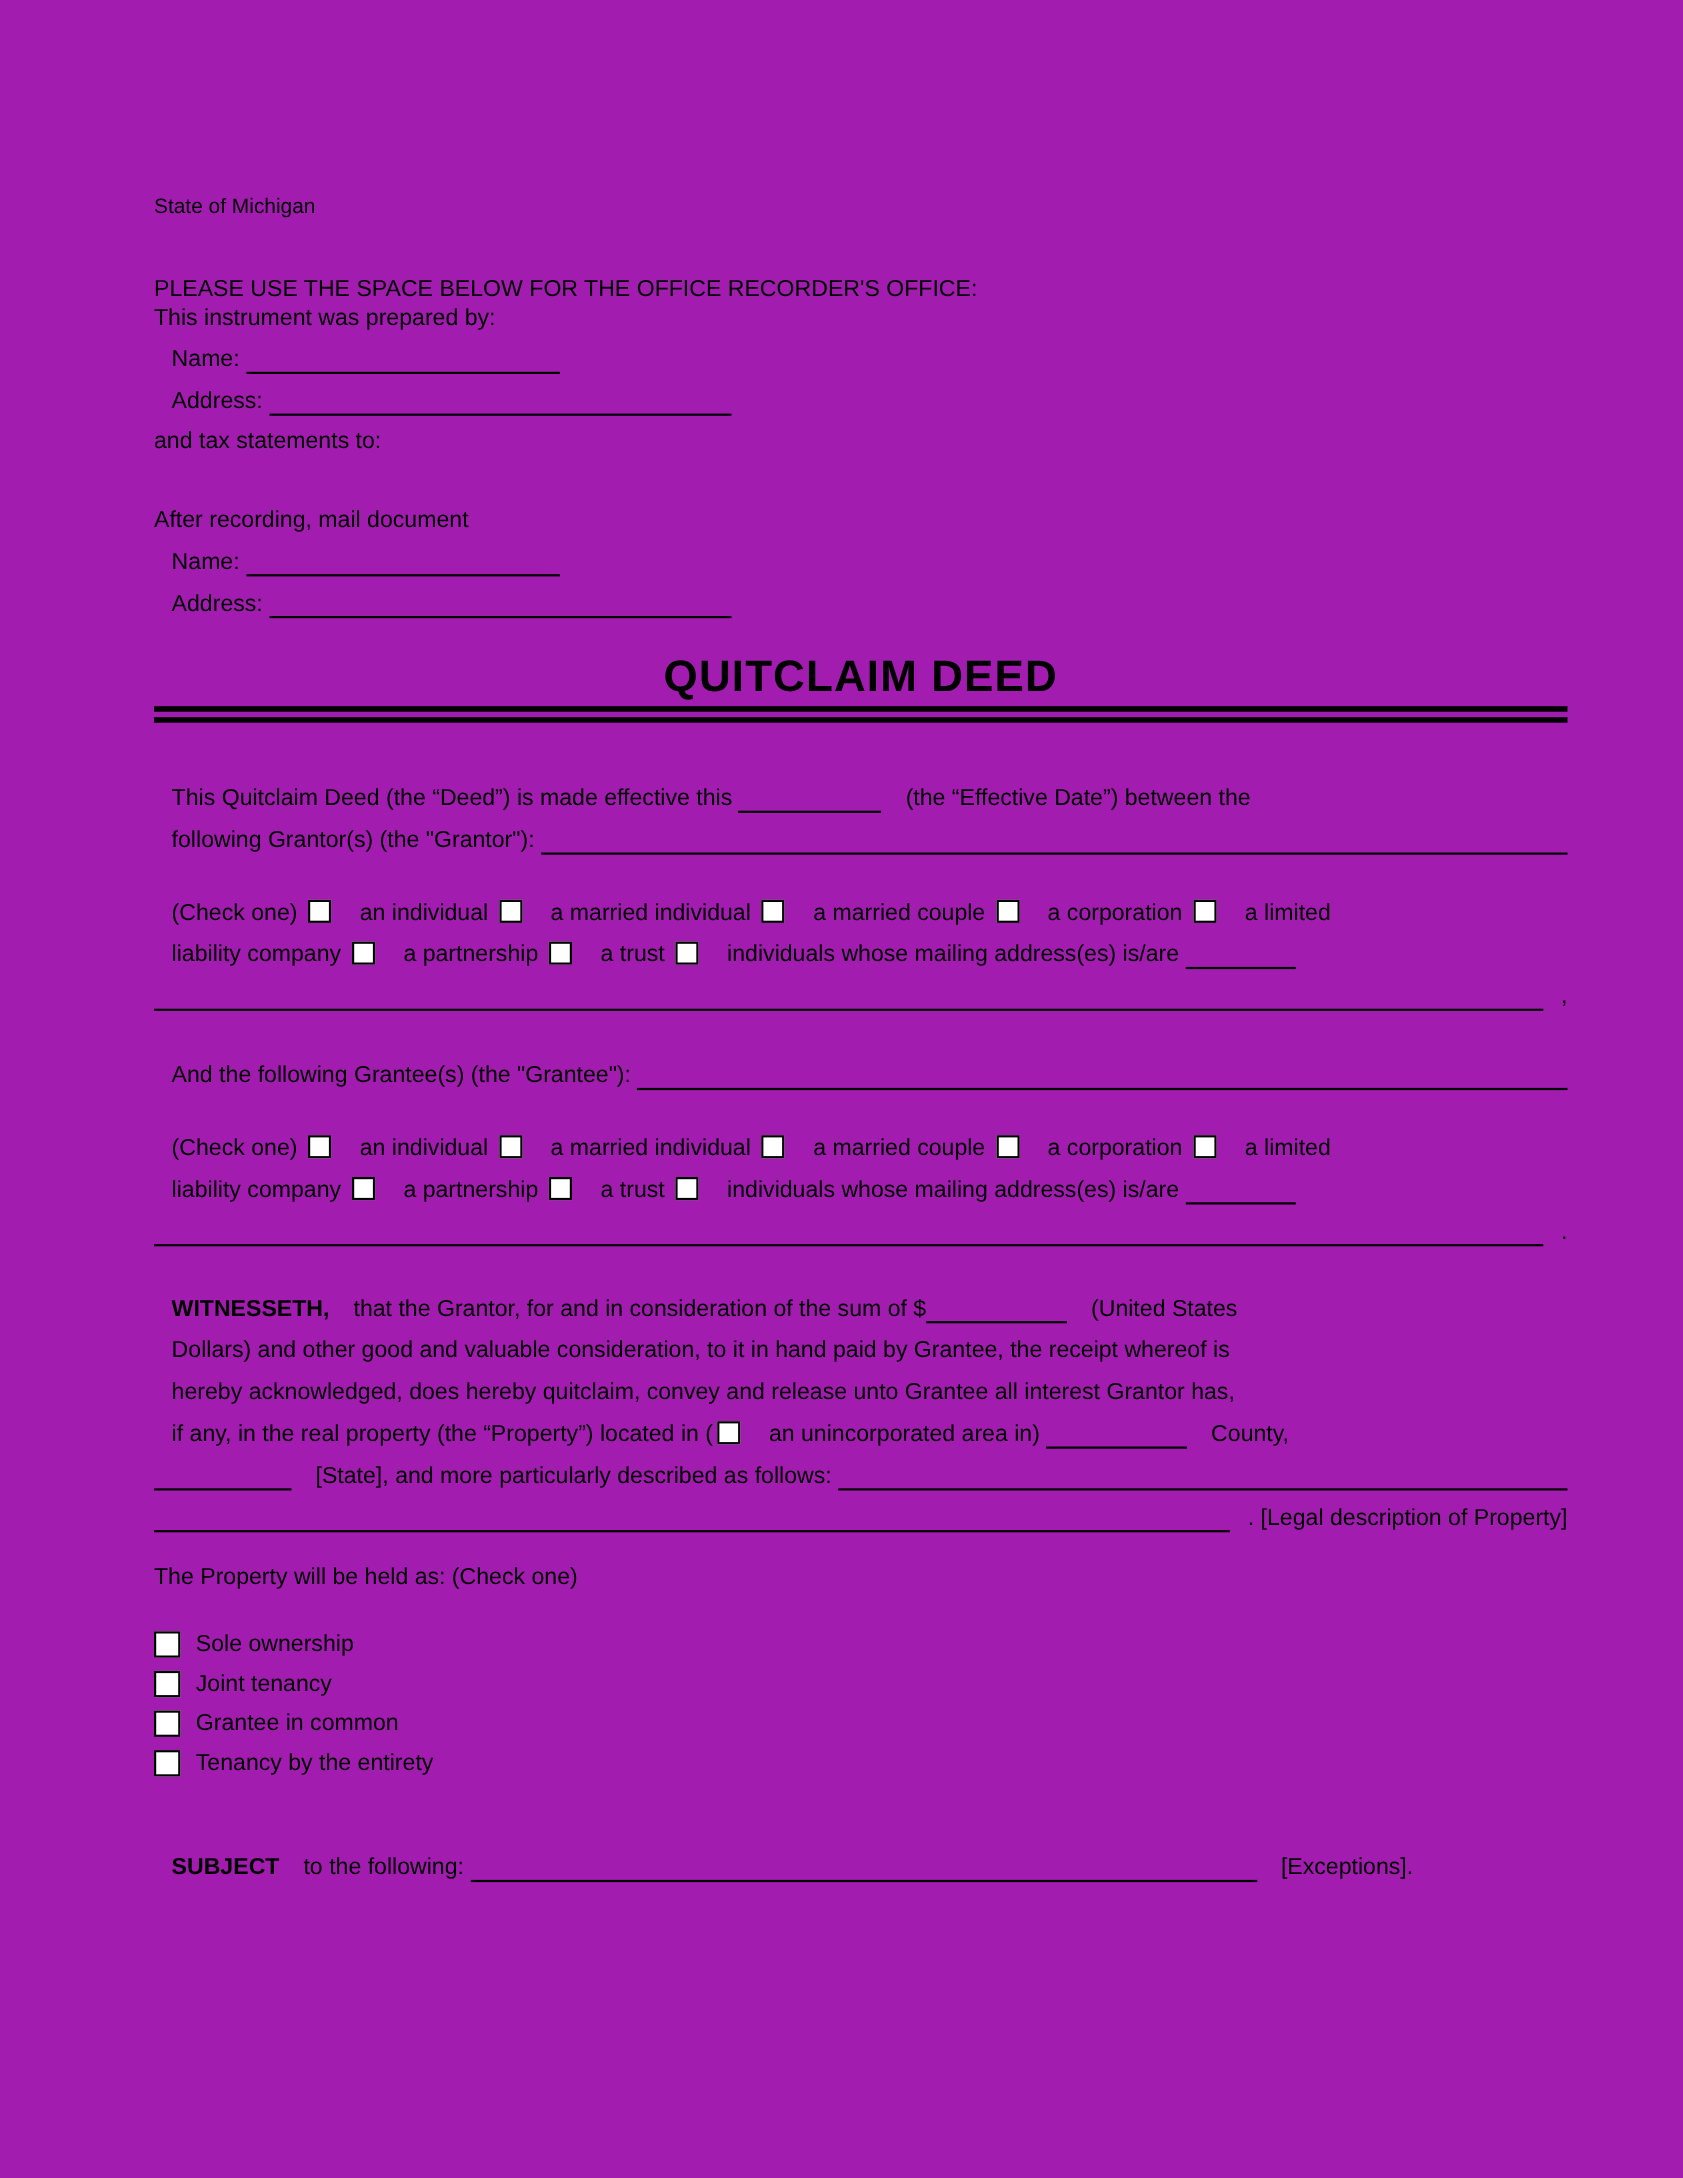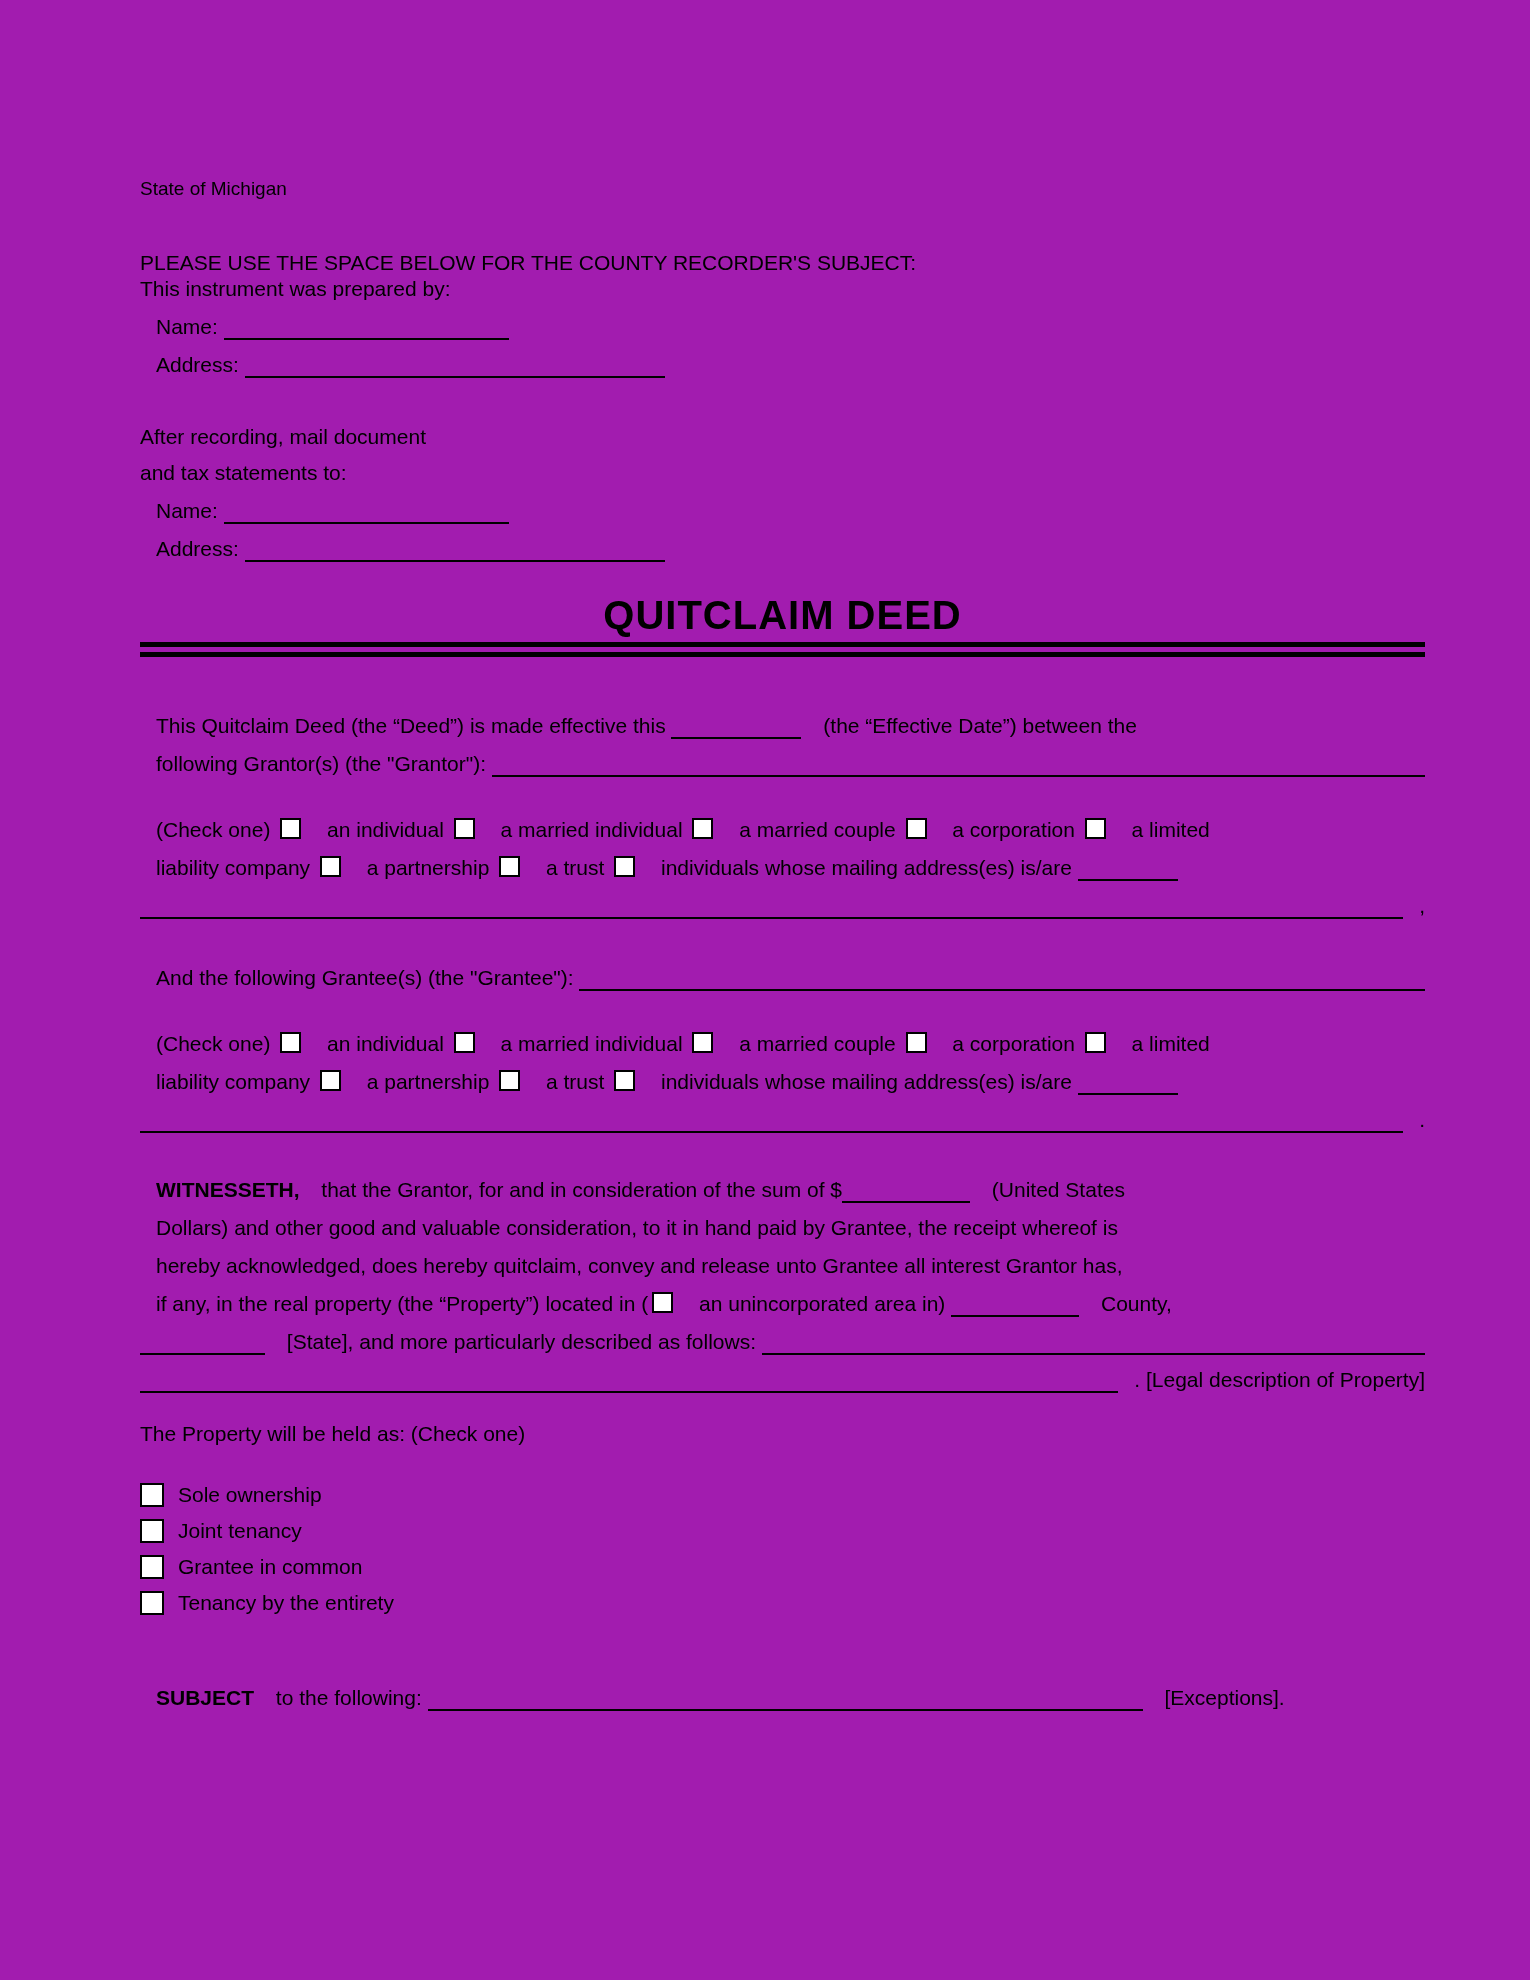--- a/index.html
+++ b/index.html
@@ -42,36 +42,36 @@
   .opt-label{font-size:21px;line-height:26px;}
   .p-subject{margin-top:52px;}
 </style>
 </head>
 <body>
 
 <div class="page">
 
   <div class="small-label">State of Michigan</div>
 
-  <div class="caps-heading">PLEASE USE THE SPACE BELOW FOR THE COUNTY RECORDER'S SUBJECT:</div>
+  <div class="caps-heading">PLEASE USE THE SPACE BELOW FOR THE OFFICE RECORDER'S OFFICE:</div>
 
   <div class="block-heading mt-prepared">This instrument was prepared by:</div>
   <div>
       <div class="line">
         <span class="seg">Name: </span>
         <span class="blank" style="width: 285px;"></span>
       </div>
       <div class="line">
         <span class="seg">Address: </span>
         <span class="blank" style="width: 420px;"></span>
       </div>
     </div>
 
+  <div class="block-heading mail-line2">and tax statements to:</div>
   <div class="block-heading mt-mail">After recording, mail document</div>
-  <div class="block-heading mail-line2">and tax statements to:</div>
   <div>
       <div class="line">
         <span class="seg">Name: </span>
         <span class="blank" style="width: 285px;"></span>
       </div>
       <div class="line">
         <span class="seg">Address: </span>
         <span class="blank" style="width: 420px;"></span>
       </div>
     </div>

